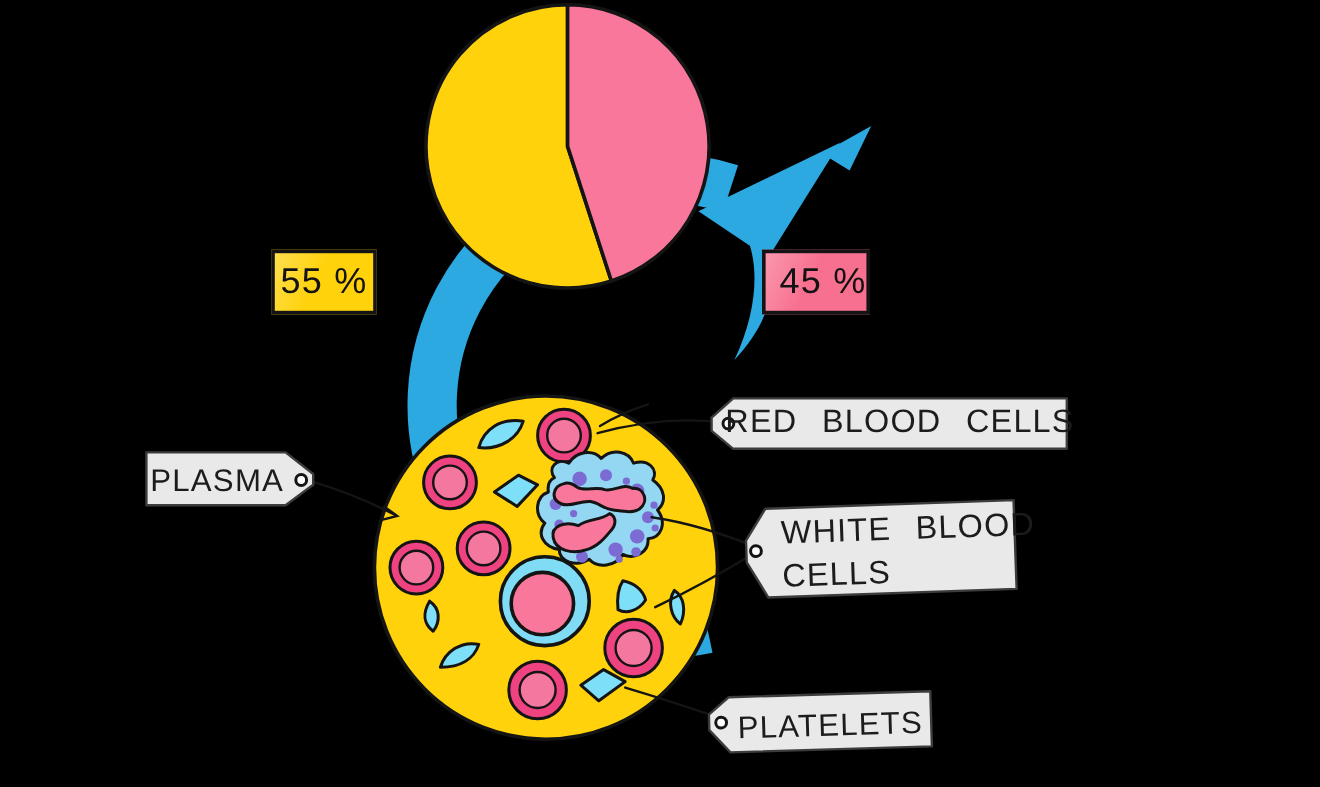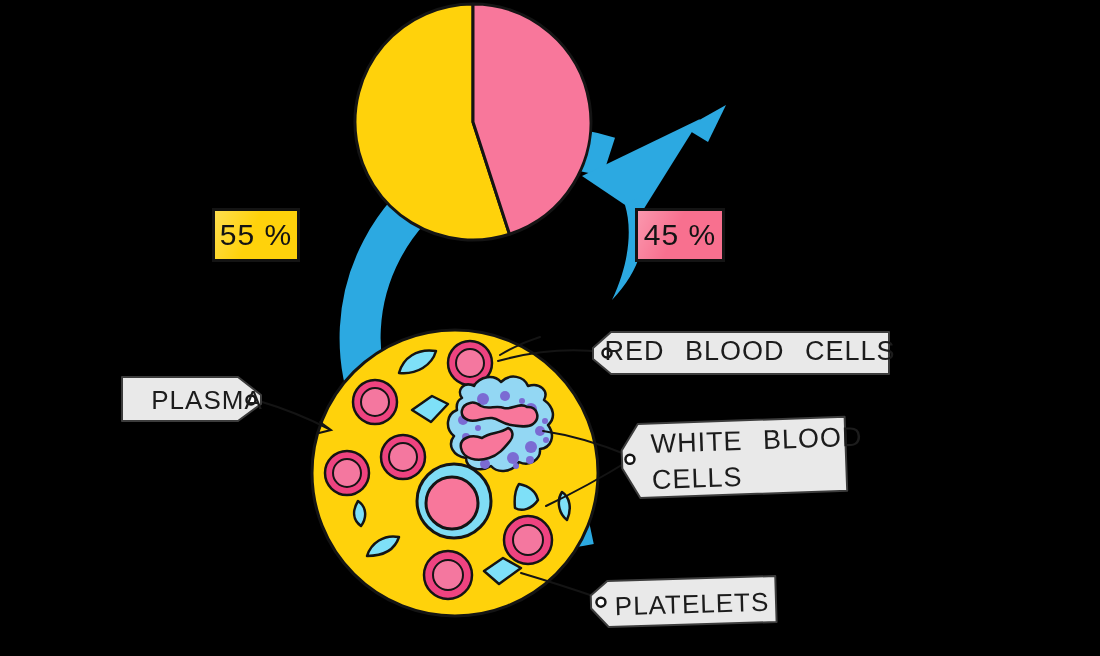--- a/index.html
+++ b/index.html
@@ -30,28 +30,28 @@
   .hole{fill:#ffffff;stroke:var(--ink);stroke-width:2.5;}
   .tagedge{stroke:#3c3c3c;stroke-width:2;stroke-linejoin:round;}
 
   
   .pct{
     position:absolute;display:flex;align-items:center;justify-content:center;
     font-size:30px;font-weight:400;color:#131313;letter-spacing:1px;
     border:3px solid var(--ink);
     background-image:linear-gradient(115deg, rgba(255,255,255,.28), rgba(255,255,255,0) 45%);
   }
-  #pct-plasma{left:212px;top:208px;width:82px;height:48px;background-color:var(--yellow);}
-  #pct-cells{left:635px;top:208px;width:84px;height:48px;background-color:var(--box-pink);}
+  #pct-plasma{left:226px;top:208px;width:82px;height:48px;background-color:var(--yellow);}
+  #pct-cells{left:635px;top:208px;width:84px;height:48px;background-color:var(--box-pink);justify-content:flex-end;}
 
   .tagtext{
     position:absolute;display:flex;align-items:center;justify-content:center;
     color:#1c1c1c;letter-spacing:1px;word-spacing:10px;white-space:nowrap;
   }
-  #t-plasma{left:124px;top:378px;width:114px;height:44px;font-size:26px;padding-left:26px;}
+  #t-plasma{left:124px;top:378px;width:114px;height:44px;font-size:26px;}
   #t-red{left:612px;top:333px;width:276px;height:37px;font-size:27px;word-spacing:12px;}
   #t-white{
     left:650px;top:426px;width:196px;height:72px;font-size:27px;line-height:36px;
     display:block;text-align:left;transform:rotate(-2deg);transform-origin:0 0;word-spacing:12px;
   }
   #t-white span{display:block;}
   #t-platelets{left:609px;top:582px;width:166px;height:44px;font-size:26px;transform:rotate(-1.7deg);}
 </style>
 </head>
 <body>

